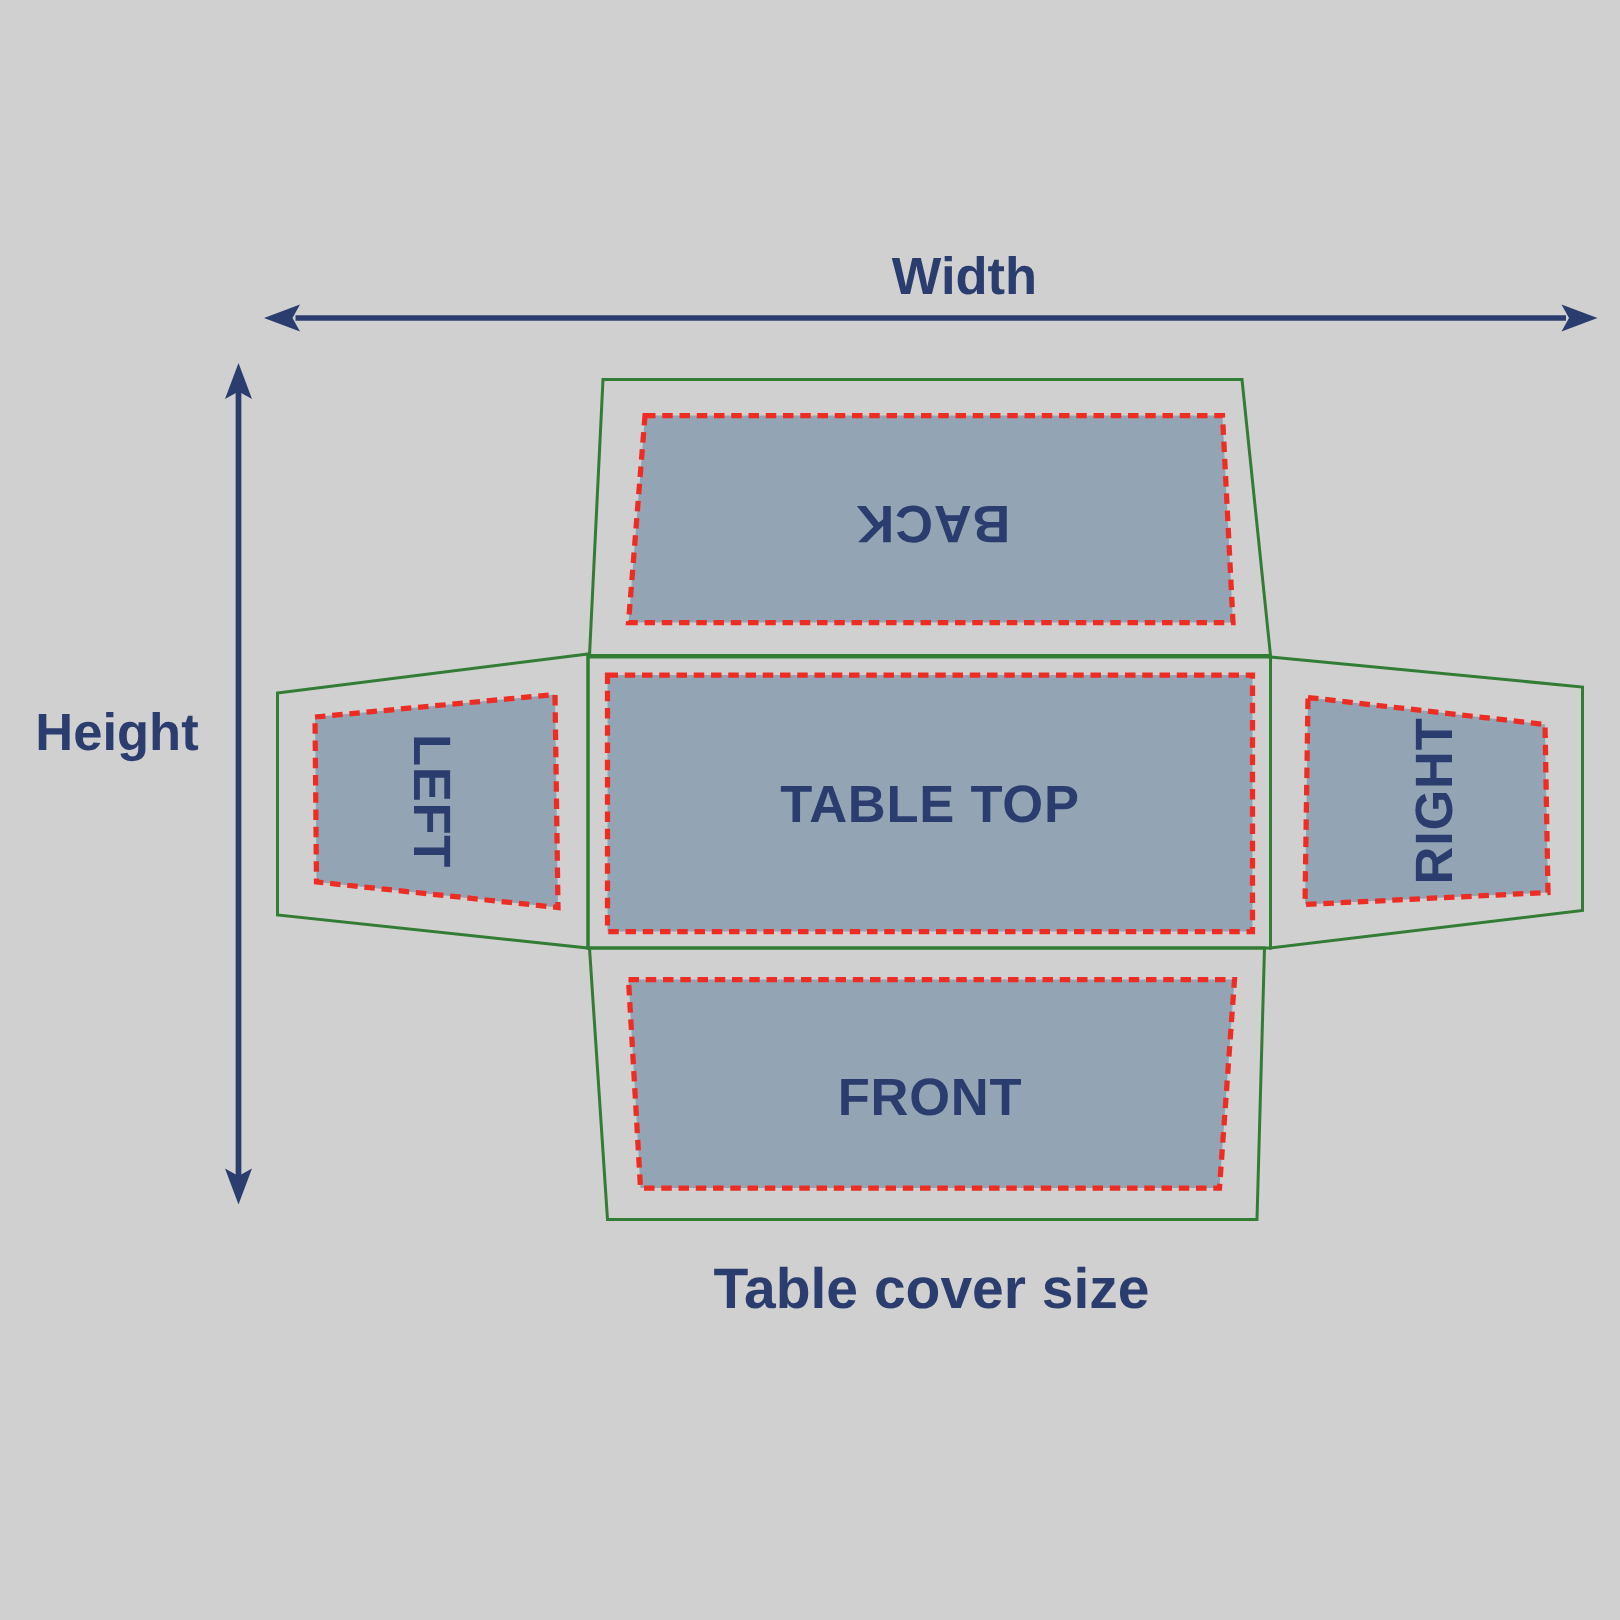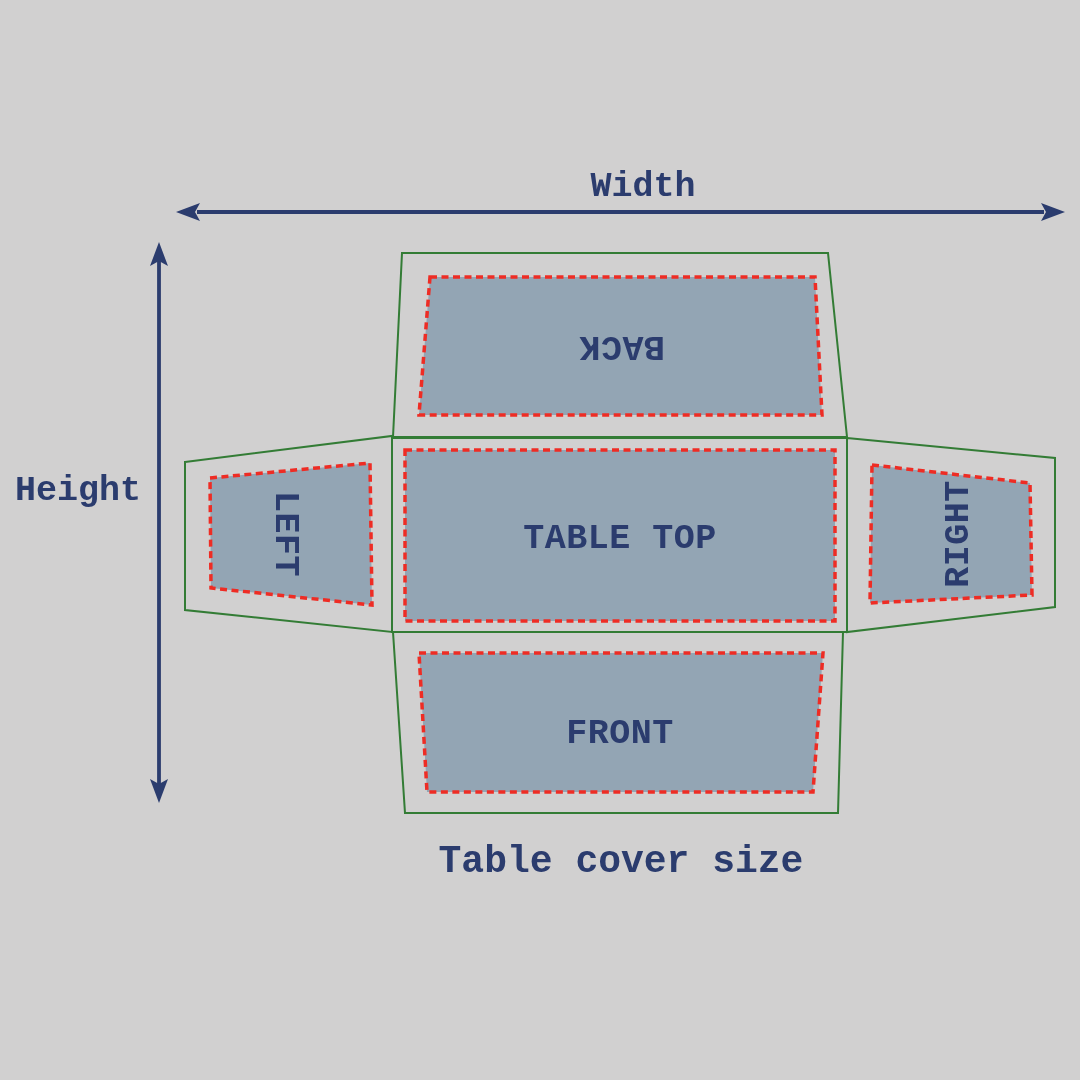--- a/index.html
+++ b/index.html
@@ -9,21 +9,21 @@
     --green:#337c35;
     --navy:#2b3c6e;
   }
   html,body{margin:0;padding:0;}
   body{
     width:1080px;height:1080px;
     background:var(--bg);
     font-family:"Liberation Sans", sans-serif;
     overflow:hidden;
   }
-  .stage{position:relative;width:1080px;height:1080px;font-family:Liberation Mono, monospace;}
+  .stage{position:relative;width:1080px;height:1080px;}
   svg{display:block;}
   .fold-line{fill:none;stroke:var(--green);stroke-width:2;}
   .stitch{fill:var(--panel);stroke:var(--red);stroke-width:3.5;stroke-dasharray:7 4.5;}
   .arrow-line{stroke:var(--navy);stroke-width:3.8;fill:none;}
   .arrow-head{fill:var(--navy);stroke:none;}
   .dim-label{
     fill:var(--navy);
     font-size:35px;
     font-weight:bold;
     text-anchor:middle;

